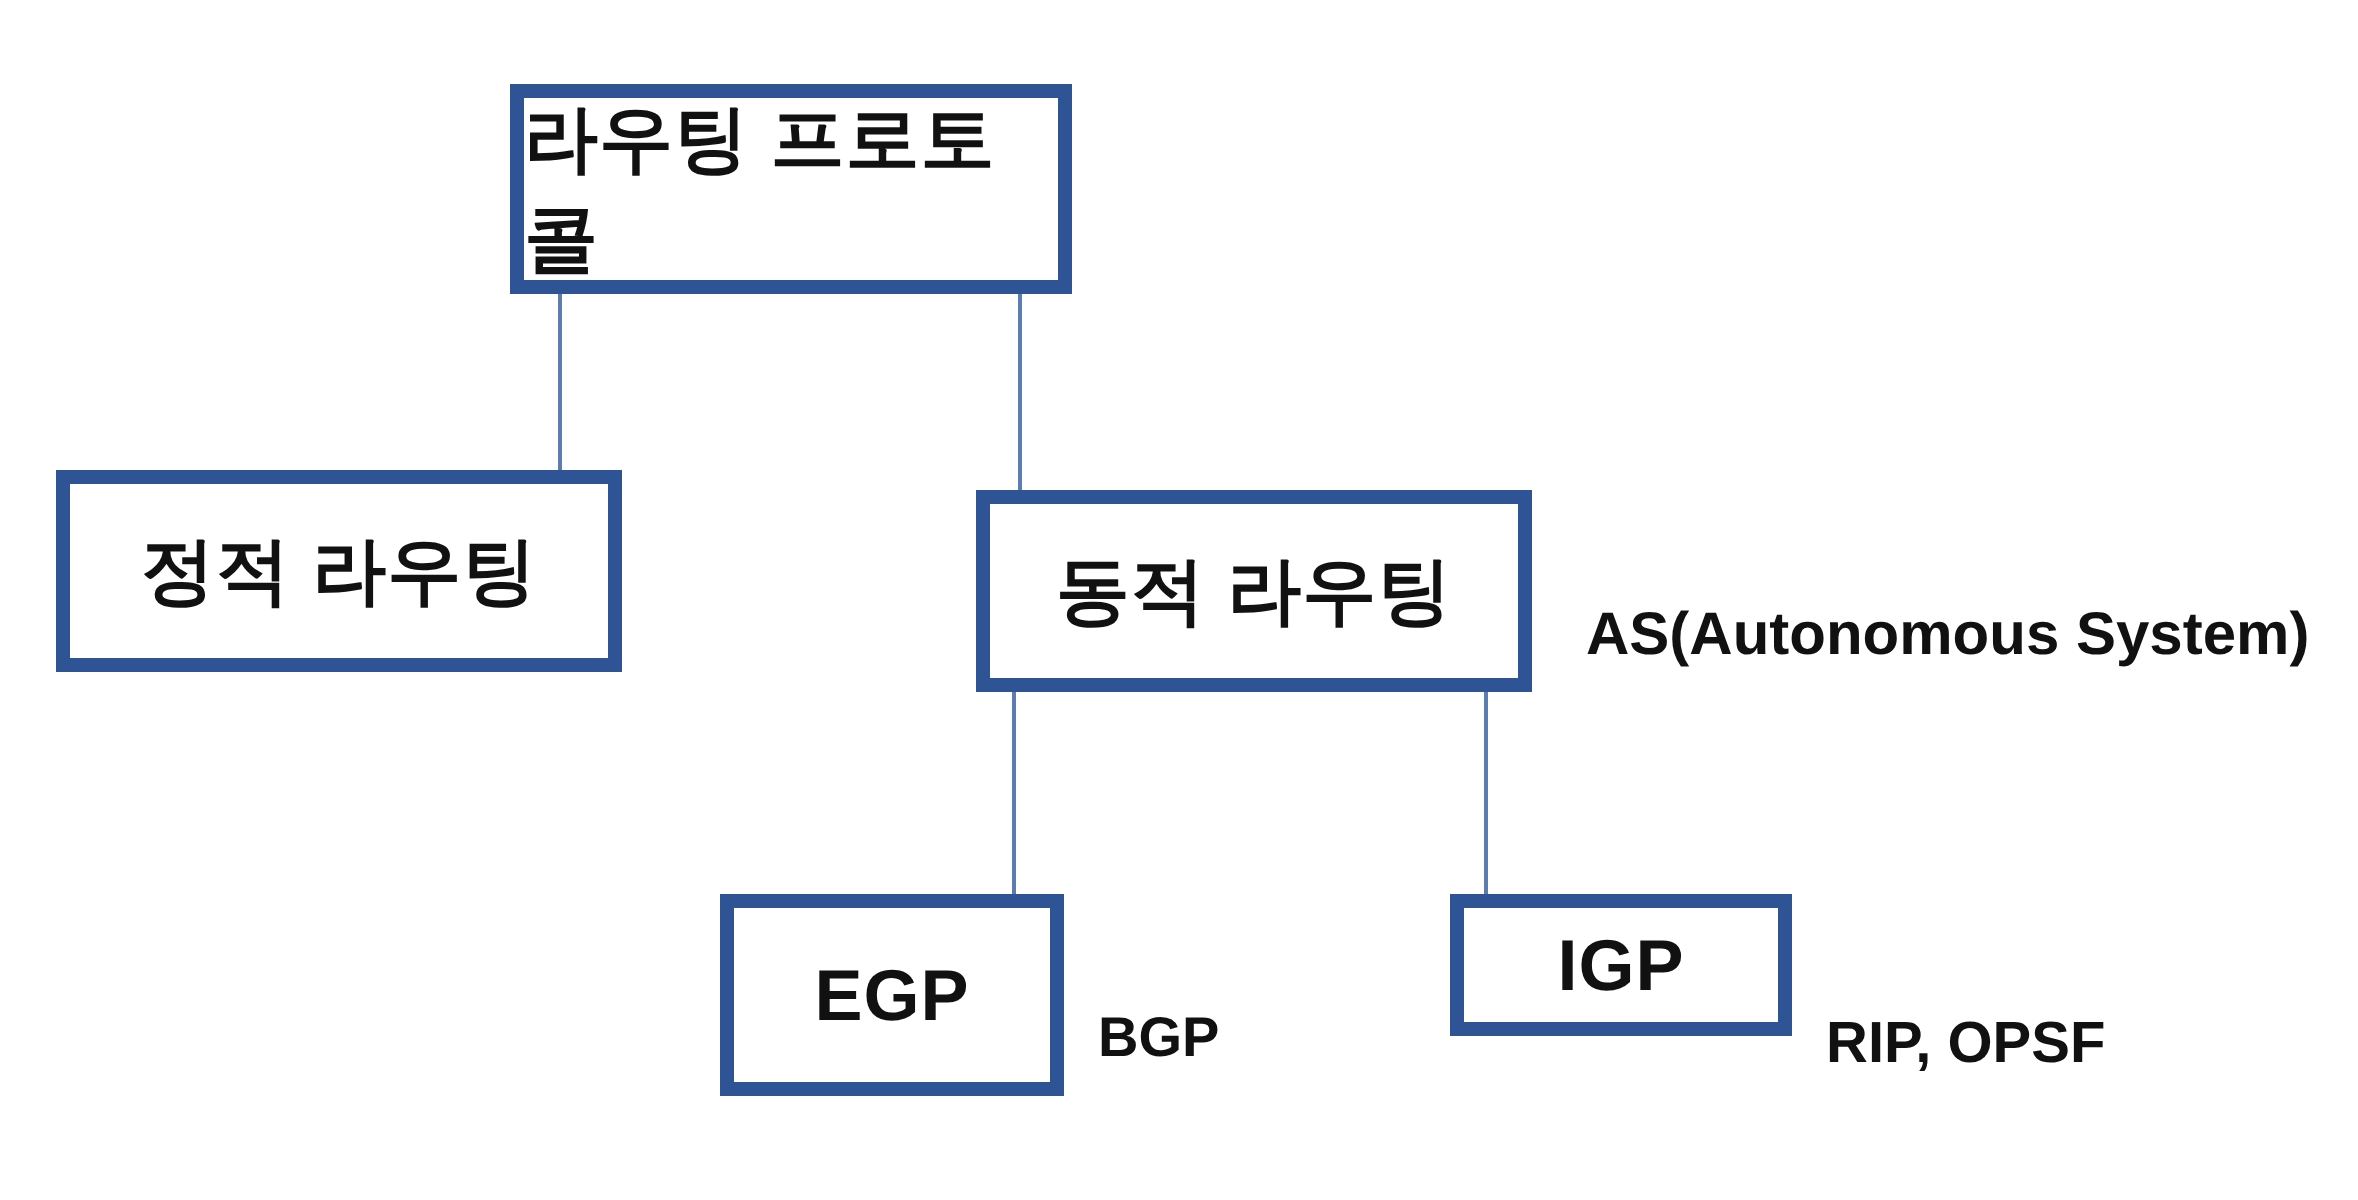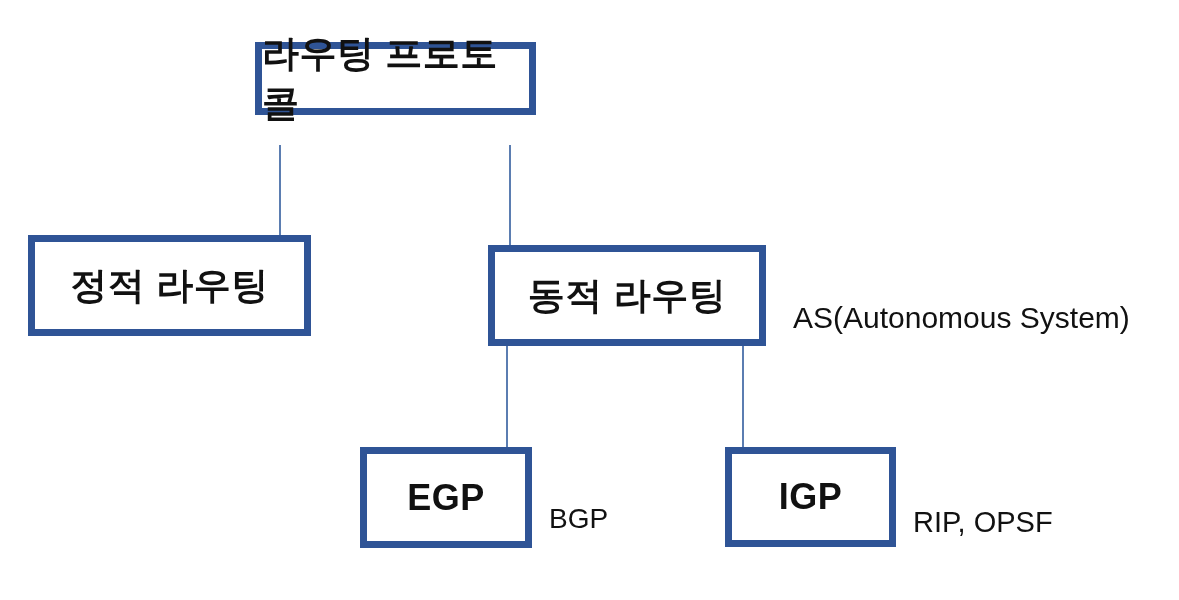--- a/index.html
+++ b/index.html
@@ -20,38 +20,38 @@
     box-sizing: border-box;
     border: 7px solid #2F5496;
     background: #ffffff;
     display: flex;
     align-items: center;
     justify-content: center;
     color: #111111;
     font-weight: bold;
     letter-spacing: 0.5px;
   }
-  .node-root    { left: 255px; top: 42px;  width: 281px; height: 73px; font-size: 37px; align-items: center; }
+  .node-root    { left: 255px; top: 42px;  width: 281px; height: 105px; font-size: 37px; align-items: center; }
   .node-static  { left: 28px;  top: 235px; width: 283px; height: 101px; font-size: 37px; }
   .node-dynamic { left: 488px; top: 245px; width: 278px; height: 101px; font-size: 37px; }
   .node-egp     { left: 360px; top: 447px; width: 172px; height: 101px; font-size: 36px; }
-  .node-igp     { left: 725px; top: 447px; width: 171px; height: 100px; font-size: 36px; }
+  .node-igp     { left: 725px; top: 447px; width: 171px; height: 71px; font-size: 36px; }
   .connector {
     position: absolute;
     width: 2px;
     background: #5B7DB1;
   }
   .conn-root-static   { left: 279px; top: 145px; height: 101px; }
   .conn-root-dynamic  { left: 509px; top: 145px; height: 101px; }
   .conn-dynamic-egp   { left: 506px; top: 345px; height: 103px; }
   .conn-dynamic-igp   { left: 742px; top: 345px; height: 103px; }
   .annotation {
     position: absolute;
     color: #111111;
-    font-weight: normal;
+    font-weight: bold;
     white-space: nowrap;
   }
   .anno-as  { left: 793px; top: 301px; font-size: 30px; }
   .anno-bgp { left: 549px; top: 503px; font-size: 28px; text-align: center; }
   .anno-rip { left: 913px; top: 506px; font-size: 29px; }
 </style>
 </head>
 <body>
 
 <div class="canvas">

